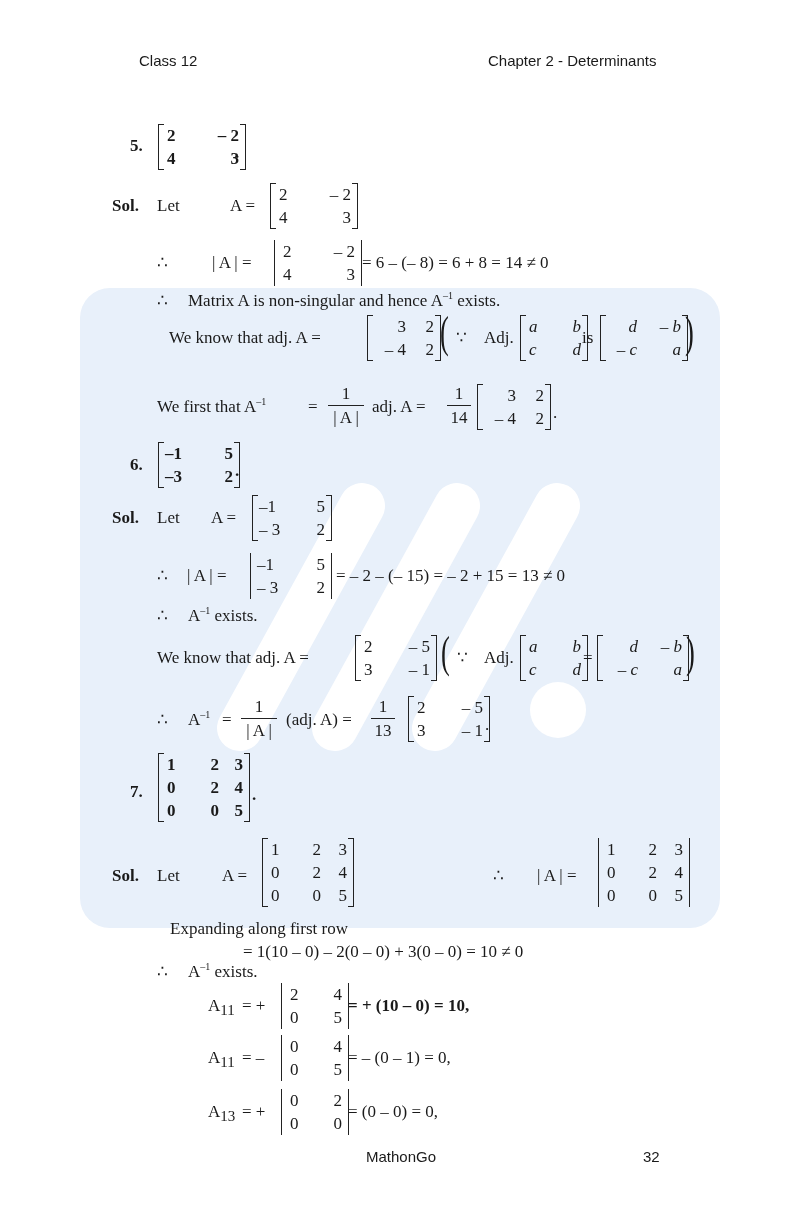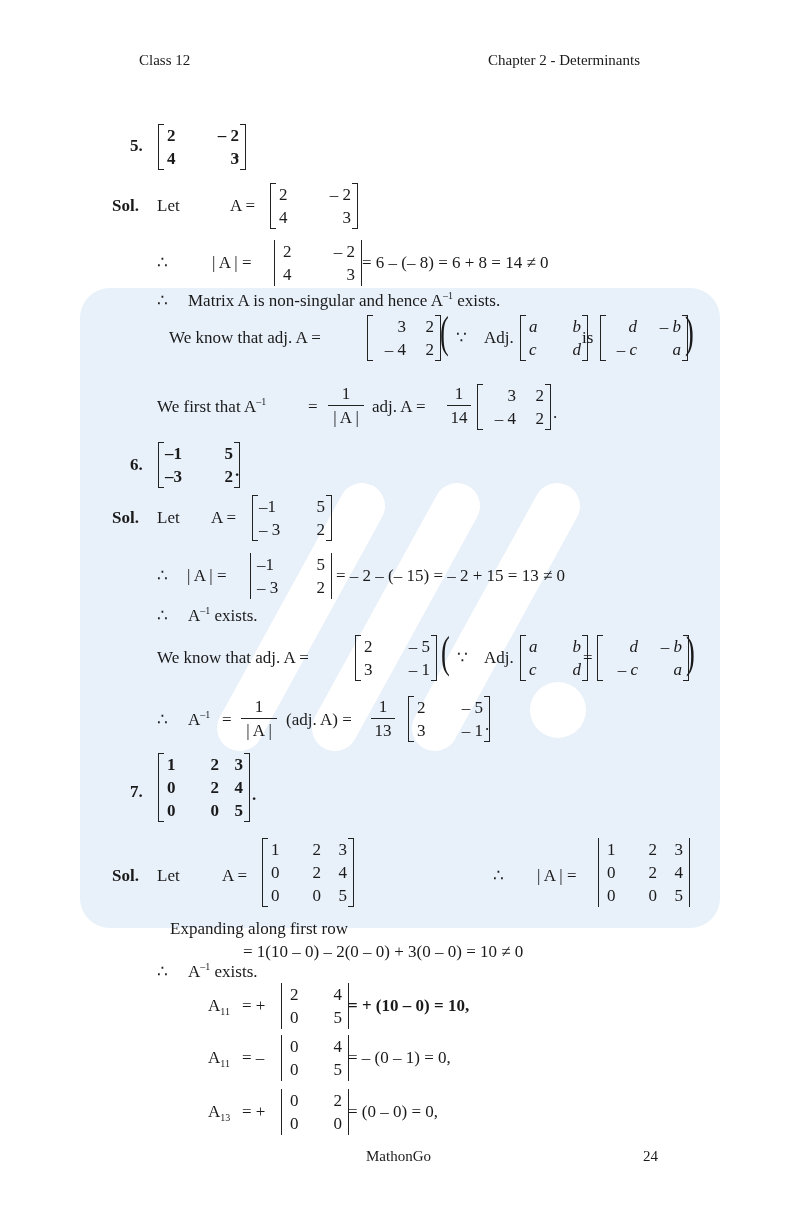--- a/index.html
+++ b/index.html
@@ -1,31 +1,31 @@
 <!DOCTYPE html>
 <html><head>
 <meta charset="utf-8">
 <style>
   html, body { margin: 0; padding: 0; background: #ffffff; }
   body { width: 800px; height: 1217px; position: relative; overflow: hidden; color: #1a1a1a; }
   .sans { font-family: "Liberation Sans", "DejaVu Sans", sans-serif; }
-  .abs { position: absolute; font-family: Liberation Serif, serif; }
+  .abs { position: absolute; }
   .hdr { font-size: 15px; top: 52px; }
   .ftr { font-size: 15px; top: 1148px; }
 
   
   .bluebox { position: absolute; left: 80px; top: 288px; width: 640px; height: 640px;
              background: #e8f0fa; border-radius: 30px; }
   .wm { position: absolute; left: 0; top: 0; }
 
   .t { position: absolute; font-family: "Liberation Serif", "DejaVu Serif", serif; font-size: 17px; white-space: nowrap; line-height: 1; }
   .b { font-weight: bold; }
   .i { font-style: italic; }
   sup { font-size: 10px; vertical-align: 7px; line-height: 0; }
-  sub { font-size: 10px; vertical-align: -4px; line-height: 0; }
+  sub { font-size: 15px; vertical-align: -4px; line-height: 0; }
 
   
   .mat { position: absolute; display: inline-grid; font-family: "Liberation Serif", "DejaVu Serif", serif; font-size: 17px; line-height: 1; }
   .mat.br { border-left: 1.5px solid #222; border-right: 1.5px solid #222; }
   .mat.br::before, .mat.br::after { content: ""; position: absolute; top: 0; bottom: 0; width: 5px; border-top: 1.5px solid #222; border-bottom: 1.5px solid #222; }
   .mat.br::before { left: 0; }
   .mat.br::after { right: 0; }
   .mat.det { border-left: 1.3px solid #222; border-right: 1.3px solid #222; }
   .mat .c { text-align: right; padding: 3px 0; }
   .frac { position: absolute; font-family: "Liberation Serif", "DejaVu Serif", serif; font-size: 17px; text-align: center; line-height: 1; }
@@ -284,13 +284,13 @@
       <span class="c" style="text-align:left">0</span>
         <span class="c">2</span>
       <span class="c" style="text-align:left">0</span>
         <span class="c">0</span>
     </div>
     <div class="t" style="left:348px;top:1103px;">= (0 – 0) = 0,</div>
   </div>
 </div>
 
 <div class="abs sans ftr" style="left:366px;">MathonGo</div>
-<div class="abs sans ftr" style="left:643px;">24</div>
+<div class="abs sans ftr" style="left:643px;">32</div>
 
 </body></html>

